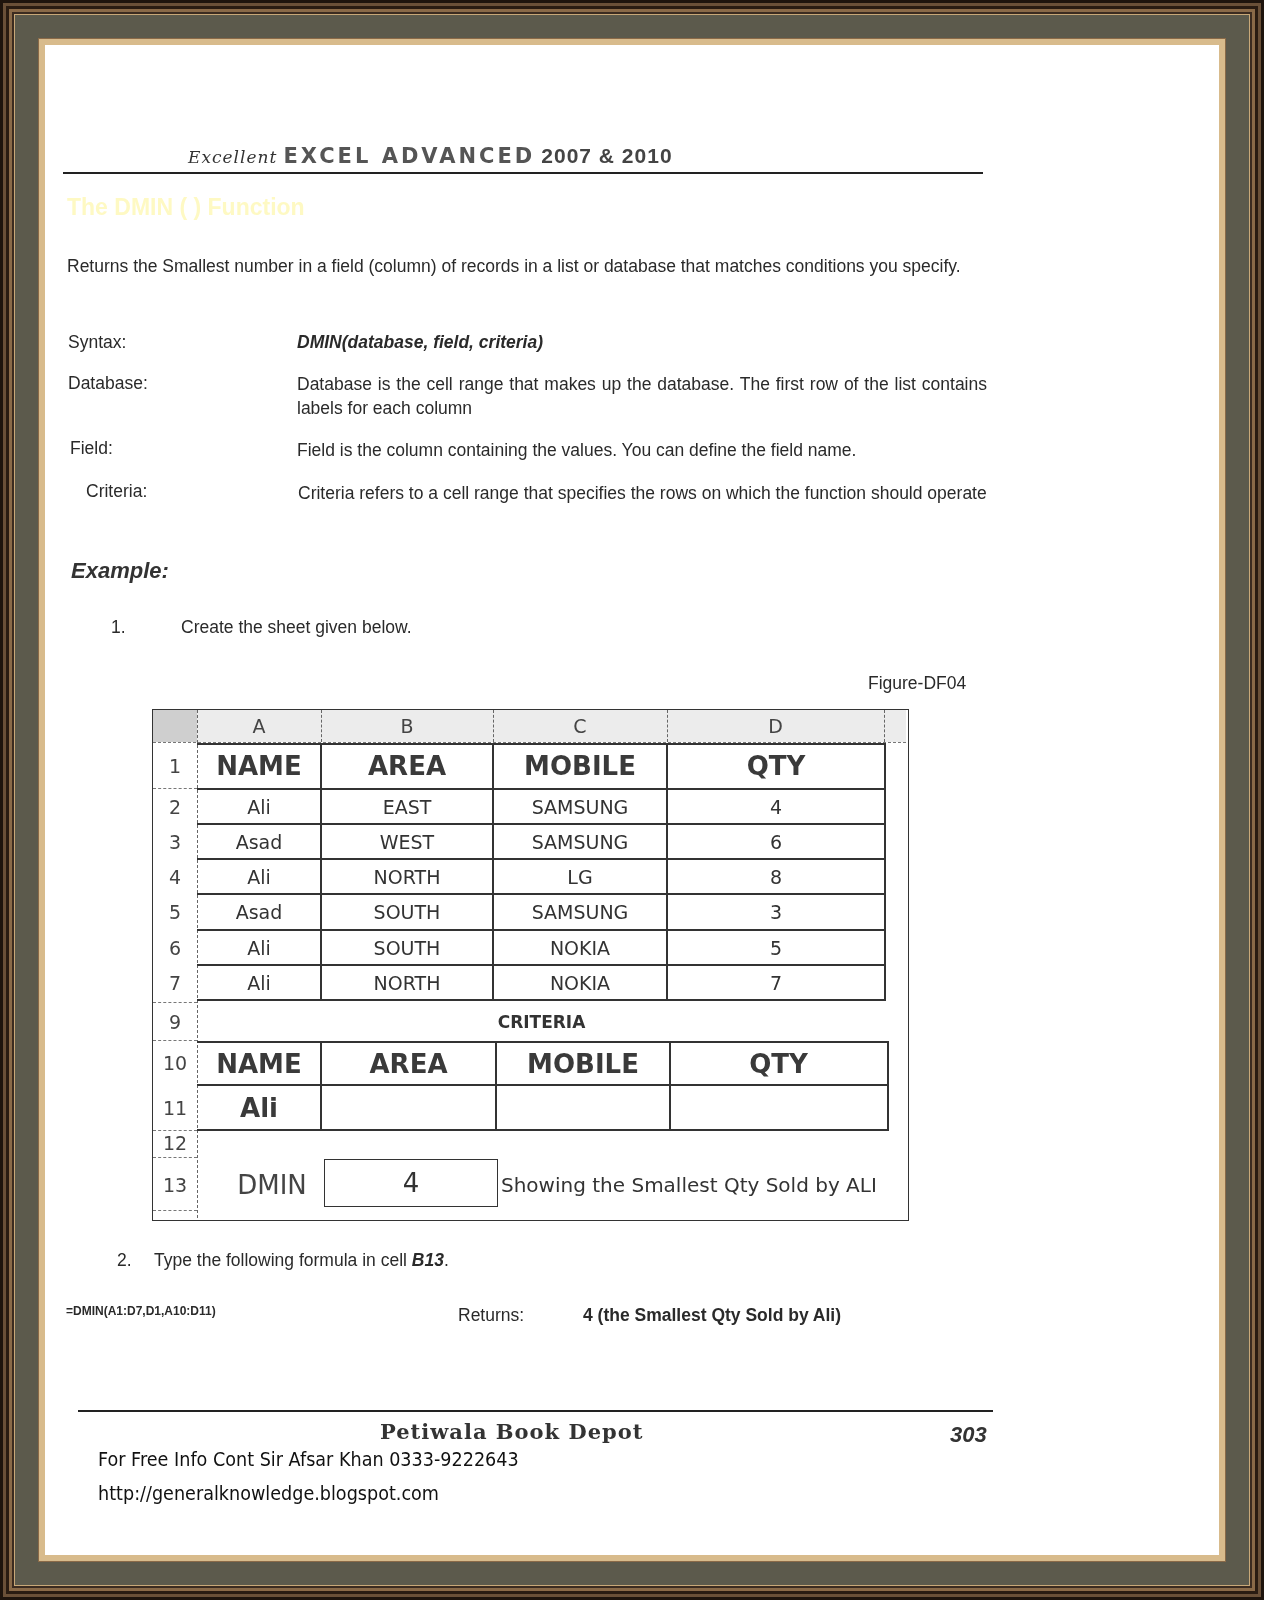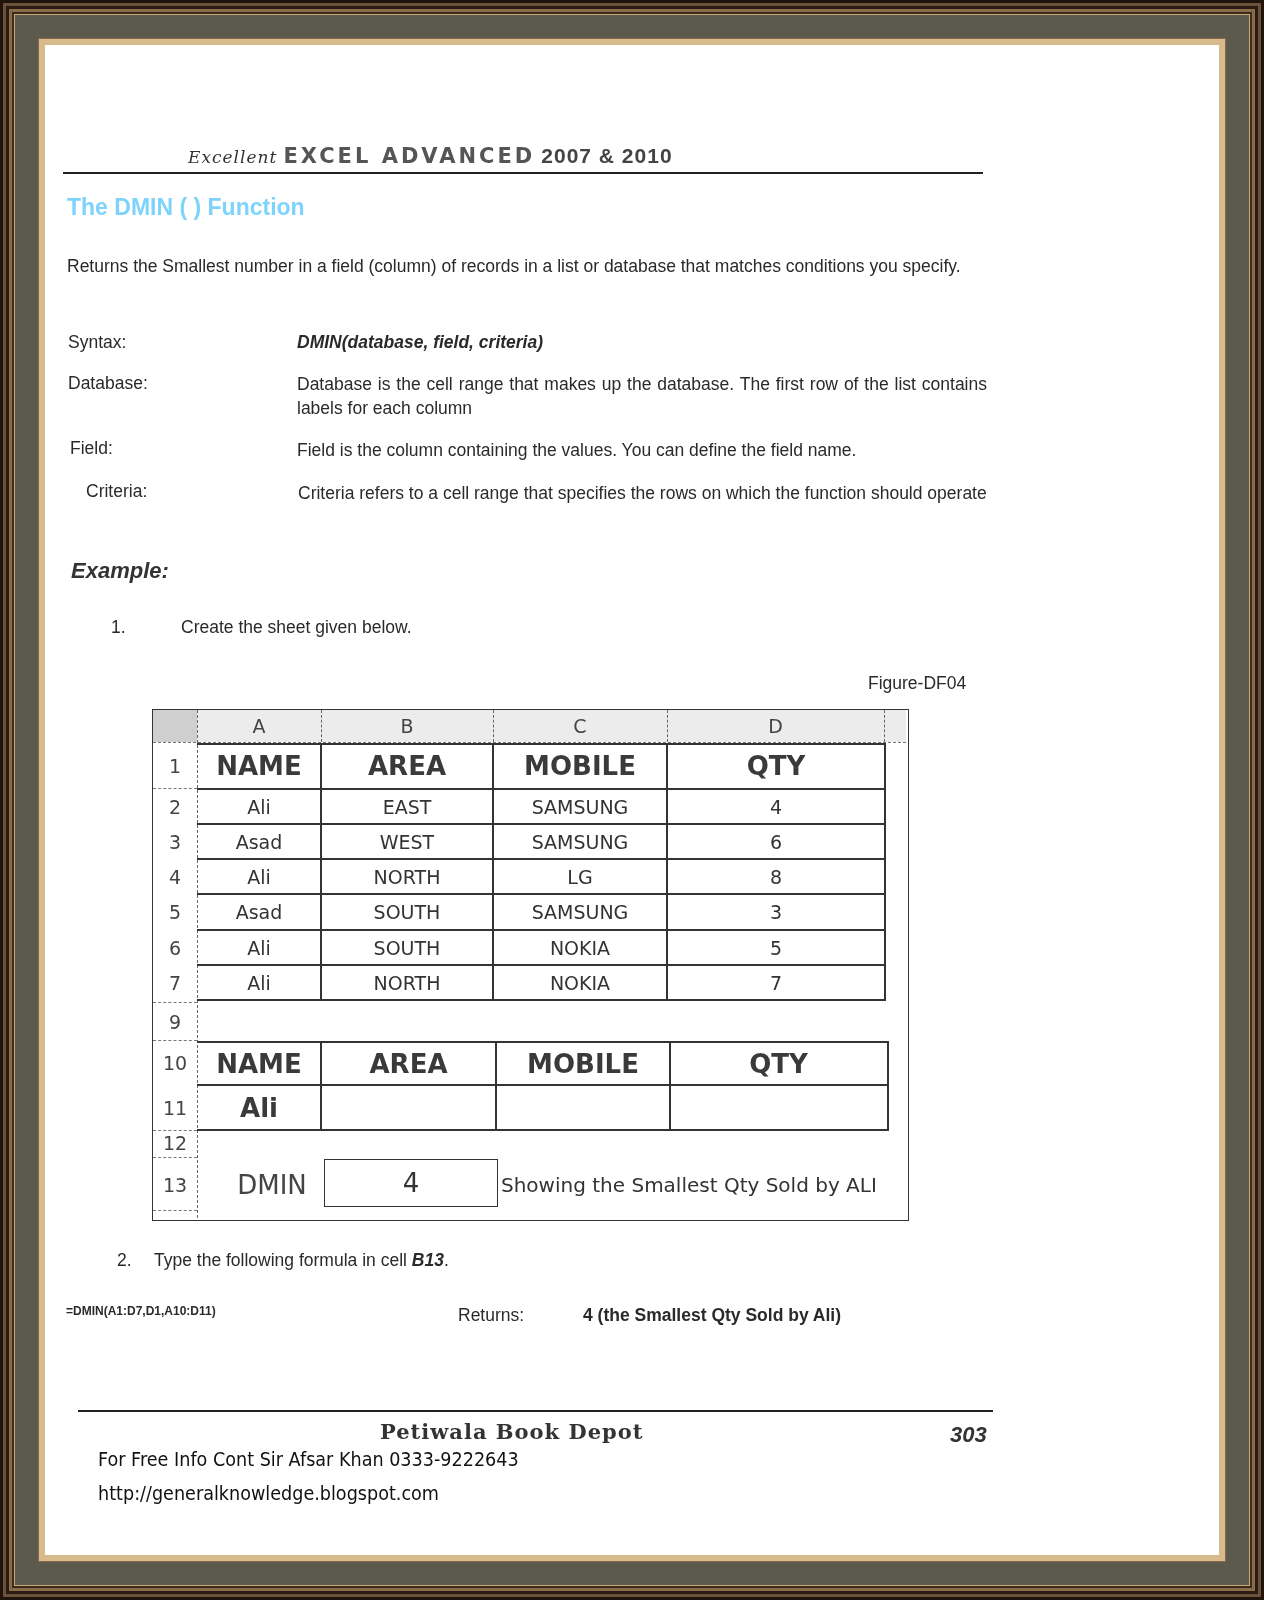--- a/index.html
+++ b/index.html
@@ -10,21 +10,21 @@
     box-shadow:inset 0 0 0 1px #c8a878;}
   .frame-gold{position:absolute;left:38px;top:38px;width:1188px;height:1524px;background:#d8bb8c;
     box-shadow:inset 0 0 0 1px #8a6a48;}
   .paper{position:absolute;left:45px;top:45px;width:1174px;height:1510px;background:#ffffff;}
   .t{position:absolute;font-family:"Liberation Sans",sans-serif;color:#2a2a2a;white-space:nowrap;}
   .header{left:188px;top:143px;font-size:22px;}
   .header .script{font-family:"DejaVu Serif",serif;font-style:italic;font-size:17px;letter-spacing:1px;color:#333;}
   .header .bold{font-family:"DejaVu Sans",sans-serif;font-weight:bold;letter-spacing:3px;color:#555;font-size:21px;}
   .header .yrs{font-family:"Liberation Sans",sans-serif;font-weight:bold;letter-spacing:1px;color:#444;font-size:21px;}
   .rule{position:absolute;height:2px;background:#222;}
-  .title{left:67px;top:194px;font-size:23px;font-weight:bold;color:#7dd3fc;}
+  .title{left:67px;top:194px;font-size:23px;font-weight:bold;color:#fef9c3;}
   .para{left:67px;top:254px;width:915px;font-size:17.5px;line-height:24px;white-space:normal;text-align:justify;}
   .lbl{left:68px;font-size:17.5px;}
   .desc{left:297px;width:690px;font-size:17.5px;line-height:24px;white-space:normal;text-align:justify;}
   .syntax{left:297px;top:332px;font-size:17.5px;font-weight:bold;font-style:italic;}
   .example{left:71px;top:558px;font-size:22px;font-weight:bold;font-style:italic;color:#333;}
   .step{font-size:17.5px;}
   .fig{left:868px;top:673px;font-size:17.5px;}
   
   .sheet{position:absolute;left:152px;top:709px;width:755px;height:510px;border:1.5px solid #333;}
   .cell{position:absolute;font-family:"DejaVu Sans",sans-serif;color:#333;display:flex;align-items:center;justify-content:center;box-sizing:border-box;}
@@ -160,20 +160,21 @@
     <div class="hline" style="left:44px;top:183px;width:689px;"></div>
     <div class="hline" style="left:44px;top:219px;width:689px;"></div>
     <div class="hline" style="left:44px;top:254px;width:689px;"></div>
     <div class="hline" style="left:44px;top:289px;width:689px;"></div>
     <div class="vline" style="left:167px;top:33px;height:258px;"></div>
     <div class="vline" style="left:339px;top:33px;height:258px;"></div>
     <div class="vline" style="left:513px;top:33px;height:258px;"></div>
     <div class="vline" style="left:731px;top:33px;height:258px;"></div>
   </div>
 
+  <div class="cell" style="left:44px;top:295px;width:689px;height:34px;font-size:17px;font-weight:bold;">CRITERIA</div>
 
   <div>
     <div class="cell hdrcell" style="left:44px;top:333px;width:124px;height:42px;">NAME</div>
     <div class="cell hdrcell" style="left:168px;top:333px;width:175px;height:42px;">AREA</div>
     <div class="cell hdrcell" style="left:343px;top:333px;width:174px;height:42px;">MOBILE</div>
     <div class="cell hdrcell" style="left:517px;top:333px;width:217px;height:42px;">QTY</div>
     <div class="cell hdrcell" style="left:44px;top:376px;width:124px;height:44px;">Ali</div>
     <div class="cell hdrcell" style="left:168px;top:376px;width:175px;height:44px;"></div>
     <div class="cell hdrcell" style="left:343px;top:376px;width:174px;height:44px;"></div>
     <div class="cell hdrcell" style="left:517px;top:376px;width:217px;height:44px;"></div>

